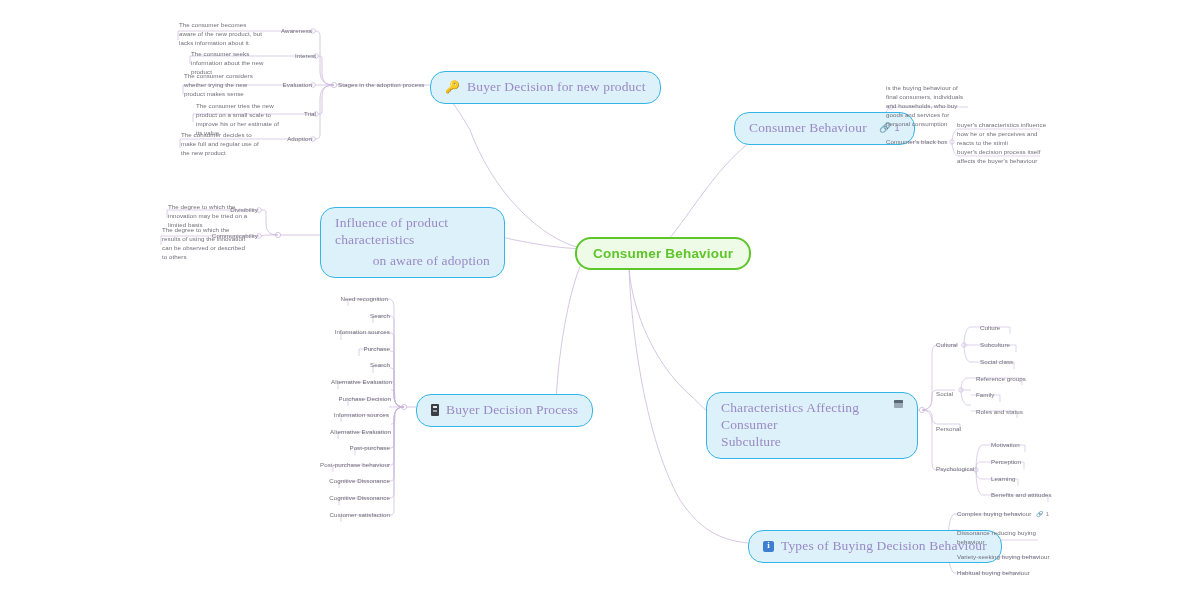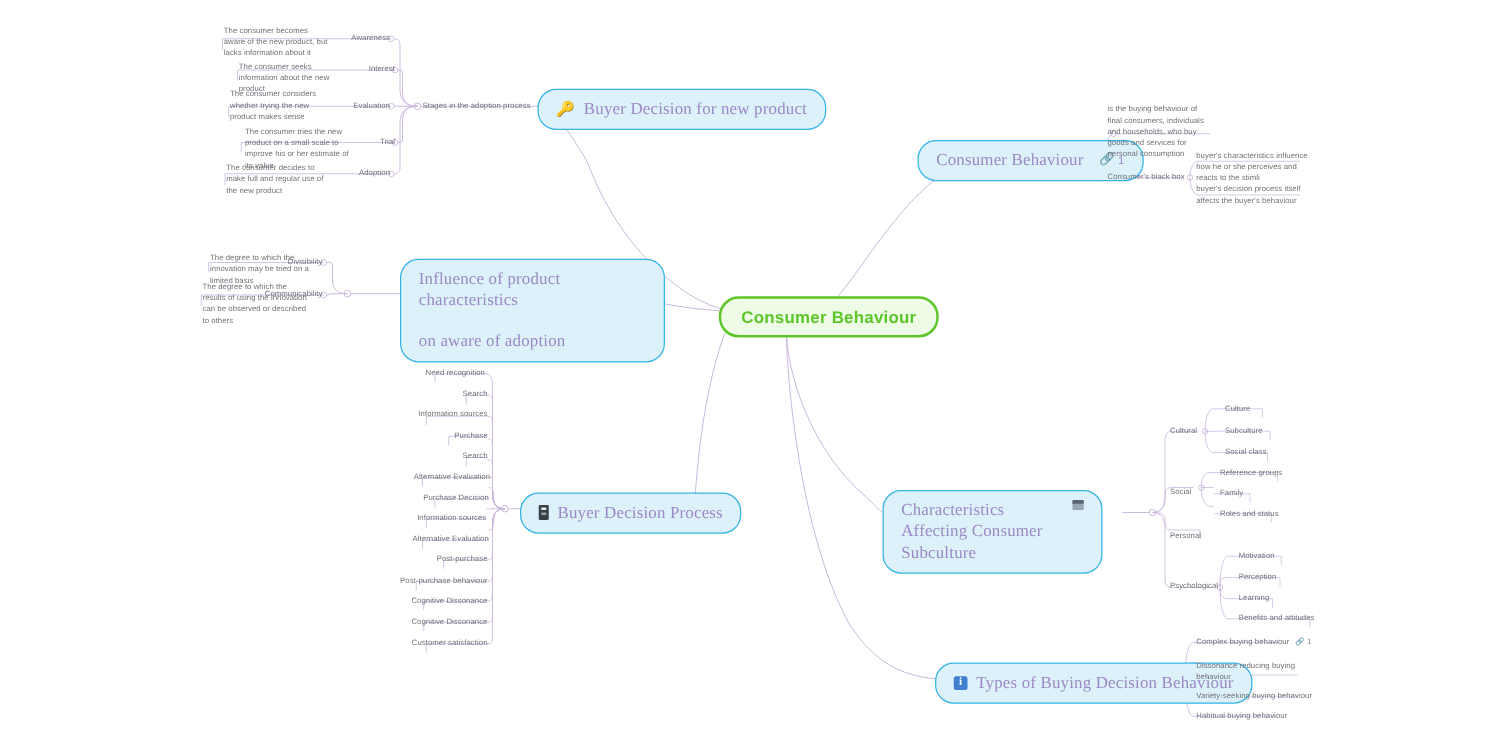--- a/index.html
+++ b/index.html
@@ -235,21 +235,21 @@
   <div class="sub r" style="left:254px;top:81px;width:58px;">Evaluation</div>
   <div class="sub r" style="left:258px;top:110px;width:58px;">Trial</div>
   <div class="sub r" style="left:254px;top:135px;width:58px;">Adoption</div>
 
   <div class="sub wrap l" style="left:179px;top:21px;width:84px;">The consumer becomes aware of the new product, but lacks information about it</div>
   <div class="sub wrap l" style="left:191px;top:50px;width:84px;">The consumer seeks information about the new product</div>
   <div class="sub wrap l" style="left:184px;top:72px;width:84px;">The consumer considers whether trying the new product makes sense</div>
   <div class="sub wrap l" style="left:196px;top:102px;width:86px;">The consumer tries the new product on a small scale to improve his or her estimate of its value</div>
   <div class="sub wrap l" style="left:181px;top:131px;width:86px;">The consumer decides to make full and regular use of the new product</div>
 
-  <div class="topic two-line" style="left:320px;top:207px;width:212px;flex-direction:column;gap:16px;">
+  <div class="topic two-line" style="left:320px;top:207px;width:185px;flex-direction:column;gap:4px;align-items:flex-end;">
     <span class="label">Influence of product characteristics</span>
     <span class="label">on aware of adoption</span>
   </div>
 
   <div class="sub r" style="left:208px;top:206px;width:50px;">Divisibility</div>
   <div class="sub r" style="left:200px;top:232px;width:58px;">Communicability</div>
 
   <div class="sub wrap l" style="left:168px;top:203px;width:84px;">The degree to which the innovation may be tried on a limited basis</div>
   <div class="sub wrap l" style="left:162px;top:226px;width:84px;">The degree to which the results of using the innovation can be observed or described to others</div>
 
@@ -281,21 +281,21 @@
     </span>
   </div>
 
   <div class="sub wrap l" style="left:886px;top:84px;width:84px;">is the buying behaviour of final consumers, individuals and households, who buy goods and services for personal consumption</div>
 
   <div class="sub l" style="left:886px;top:138px;">Consumer's black box</div>
 
   <div class="sub wrap l" style="left:957px;top:121px;width:92px;">buyer's characteristics influence how he or she perceives and reacts to the stimli</div>
   <div class="sub wrap l" style="left:957px;top:148px;width:92px;">buyer's decision process itself affects the buyer's behaviour</div>
 
-  <div class="topic two-line" style="left:706px;top:392px;width:176px;">
+  <div class="topic two-line" style="left:706px;top:392px;width:212px;">
     <span style="display:flex;flex-direction:column;flex:1;">
       <span class="label">Characteristics Affecting Consumer</span>
       <span class="label">Subculture</span>
     </span>
     <span class="note-glyph"></span>
   </div>
 
   <div class="sub l" style="left:936px;top:341px;">Cultural</div>
   <div class="sub l" style="left:936px;top:390px;">Social</div>
   <div class="sub l" style="left:936px;top:425px;">Personal</div>

